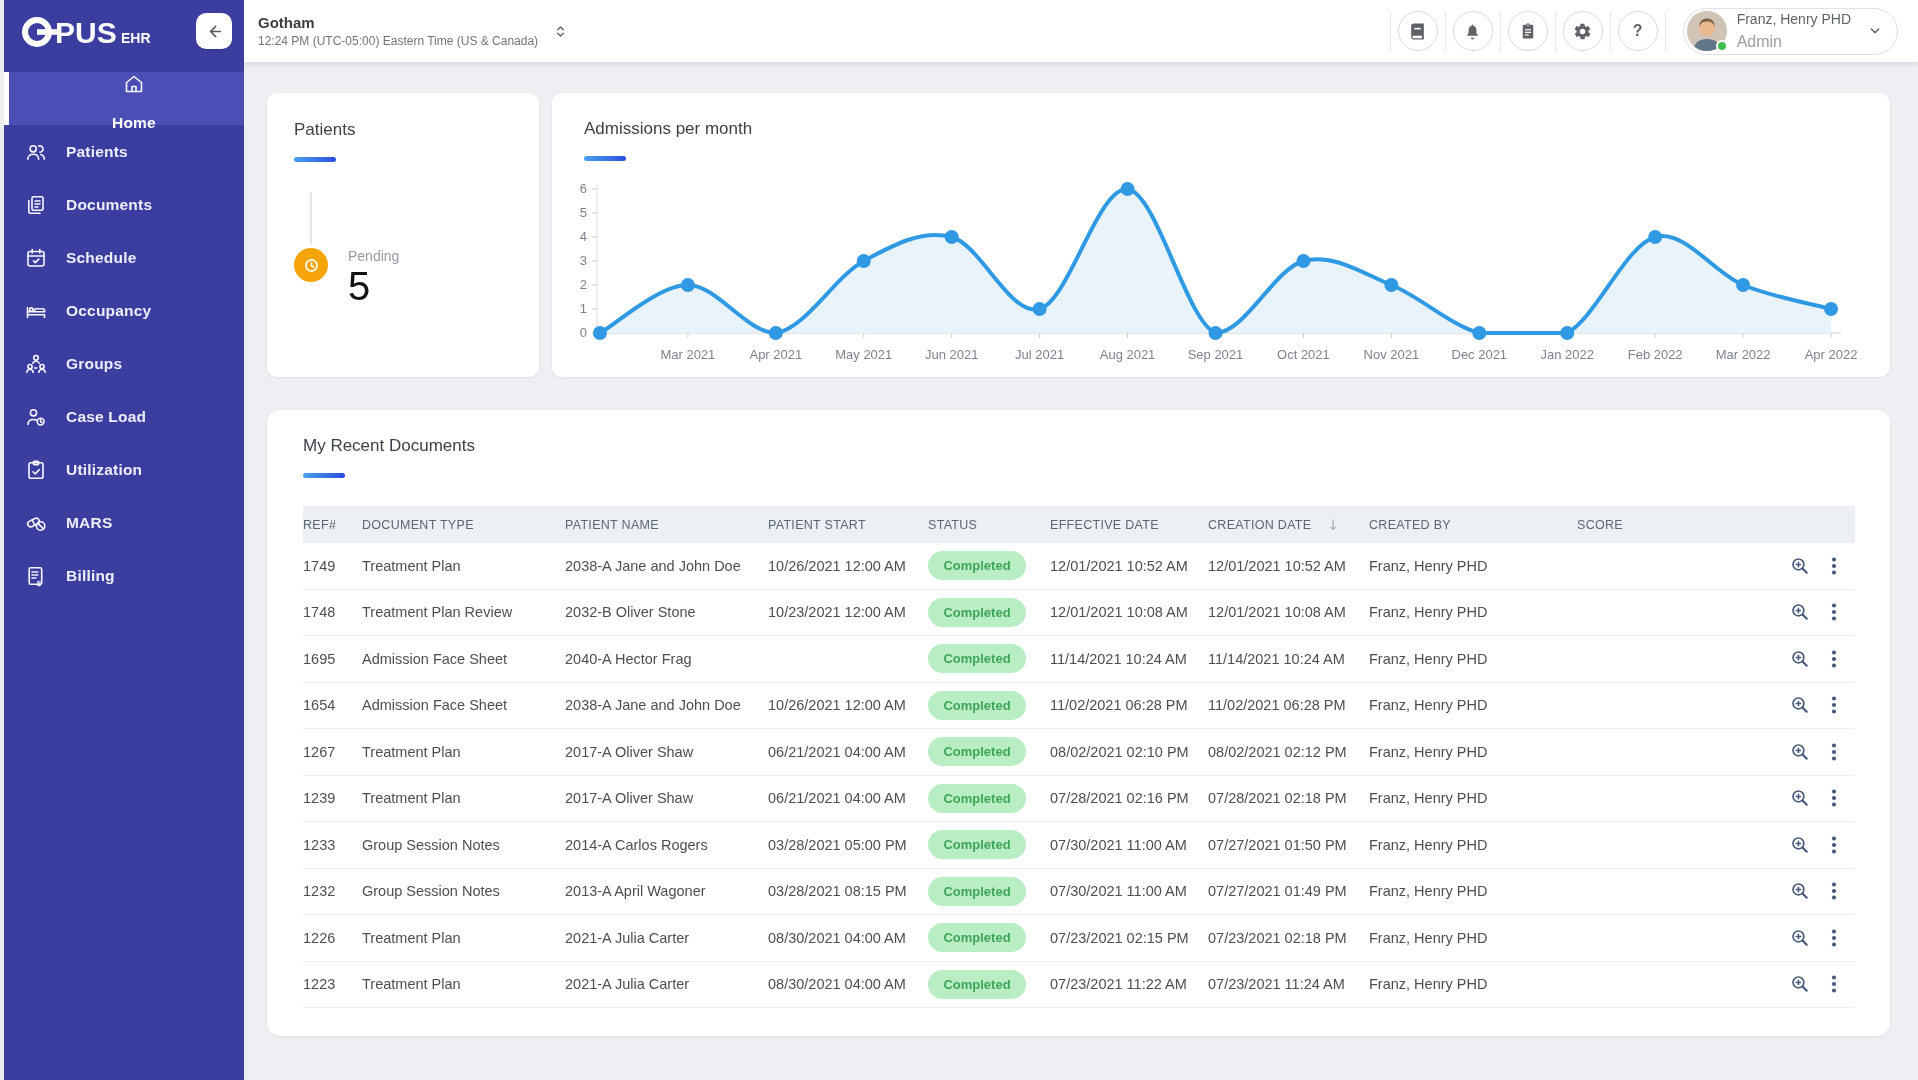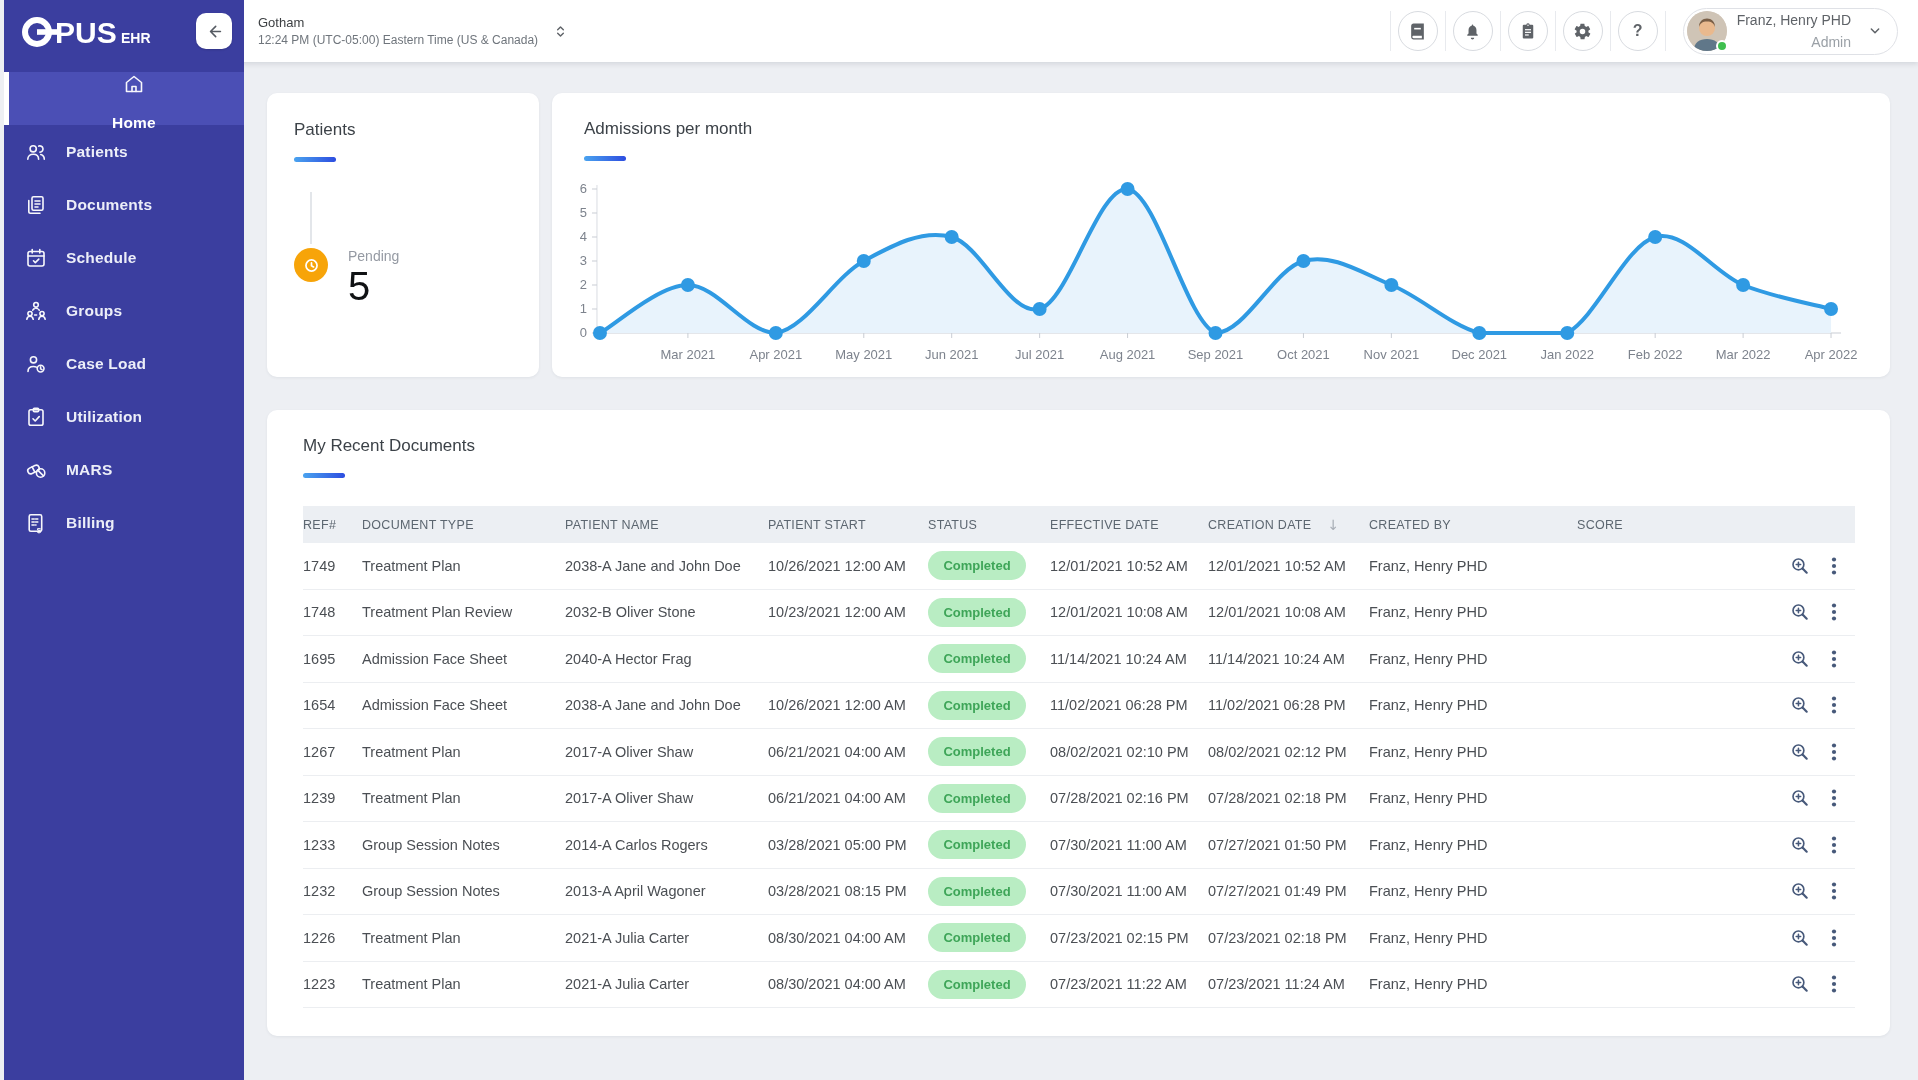--- a/index.html
+++ b/index.html
@@ -28,21 +28,21 @@
   .side-item .s-ic { width:24px; height:24px; display:flex; align-items:center; justify-content:center; opacity:.96; }
   .side-item .s-label { font-size:15.5px; font-weight:bold; letter-spacing:.2px; }
   .side-item.active { background:#4b4fb5; box-shadow: inset 5px 0 0 #ffffff; color:#fff;flex-direction:column; }
   
   .topbar {
     position:fixed; left:240px; right:0; top:0; height:62px; background:#fff; z-index:25;
     display:flex; align-items:center; box-shadow:0 2px 5px rgba(60,64,80,.14);
     padding:0 20px 0 18px;
   }
   .loc-block { display:flex; align-items:center; gap:14px; cursor:pointer; }
-  .loc-name { font-size:13px; font-weight:normal; color:#3d4043; }
+  .loc-name { font-size:15px; font-weight:bold; color:#3d4043; }
   .loc-sub { font-size:12px; color:#6f757c; margin-top:3px; }
   .tb-right { margin-left:auto; display:flex; align-items:center; }
   .tb-sep { width:1px; height:40px; background:#e8eaee; margin:0 7px; }
   .tb-btn {
     width:40px; height:40px; border-radius:50%; background:#fff; border:1px solid #d8dbe0;
     display:flex; align-items:center; justify-content:center; cursor:pointer; padding:0;
     color:#5f6368;
   }
   .help-glyph { font-size:16px; font-weight:bold; color:#5f6368; }
   .user-chip {
@@ -50,41 +50,41 @@
     border:1px solid #dfe1e6; border-radius:26px; padding:3px 14px 3px 3px; height:47px; cursor:pointer;
     background:#fff;
   }
   .avatar-wrap { position:relative; width:40px; height:40px; }
   .avatar { width:40px; height:40px; border-radius:50%; overflow:hidden; background:#d7cdc1; }
   .status-dot {
     position:absolute; right:-1px; bottom:-1px; width:12px; height:12px; border-radius:50%;
     background:#3fbf4f; border:2px solid #fff;
   }
   .user-name { font-size:14px; color:#5f6368; }
-  .user-role { font-size:14px; color:#9aa0a6; margin-top:6px;text-align:right; }
+  .user-role { font-size:16px; color:#9aa0a6; margin-top:6px; }
   
   .main { margin-left:240px; padding:93px 28px 0 27px; }
   .card { background:#fff; border-radius:10px; box-shadow:0 1px 3px rgba(40,50,70,.07); }
   .card-title { font-size:17px; color:#3c4248; }
   .accent-bar { width:42px; height:5px; border-radius:3px; margin-top:17px;
     background:linear-gradient(90deg,#4aa3ef,#2d4de0); }
   .top-cards { display:flex; gap:13px; }
   .patients-card { width:272px; height:284px; padding:27px; }
   .stats { margin-top:30px; }
   .stat { display:flex; gap:20px; }
   .stat-ic { width:34px; height:34px; border-radius:50%; display:flex; align-items:center; justify-content:center; flex:none; }
   .stat-label { font-size:14px; color:#959aa3; }
   .stat-value { font-size:40px; color:#101214; line-height:1.1; }
   .connector { width:2px; height:52px; background:#e3e6ea; margin:4px 0 4px 16px; }
   .chart-card { flex:1; height:284px; padding:26px 0 0 0; }
   .chart-card .card-head { padding:0 44px 0 32px; }
   #chart-svg { width:100%; height:215px; display:block; margin-top:12px; }
   #chart-svg text.tick { font-size:13px; fill:#7d838d; font-family:"Liberation Sans","DejaVu Sans",sans-serif; }
   
-  .table-card { margin-top:33px; margin-bottom:44px; padding:26px 35px 28px 36px; }
+  .table-card { margin-top:33px; margin-bottom:44px; padding:26px 35px 28px 36px;border-radius:13px; }
   .t-head, .t-row {
     display:grid;
     grid-template-columns: 59px 203px 203px 160px 122px 158px 161px 208px 200px 1fr;
     align-items:center; padding-left:0;
   }
   .t-head { background:#eceff3; height:37px; margin-top:28px; }
   .h-cell { font-size:12.5px; color:#5c6670; letter-spacing:.3px; display:flex; align-items:center; cursor:pointer; }
   .sort-ic { color:#a7adb5; font-size:14px; margin-left:16px; font-family:"DejaVu Sans",sans-serif; }
   .t-row { height:46.5px; border-bottom:1px solid #eceef1; }
   .cell { font-size:14.5px; color:#4b4f54; white-space:nowrap; overflow:hidden; }
@@ -147,20 +147,30 @@
       </div>
       <div class="side-item">
         <span class="s-ic">
           <svg width="24" height="24" viewBox="0 0 24 24" fill="none" stroke="#fff" stroke-width="1.6" stroke-linecap="round" stroke-linejoin="round">
             <rect x="4" y="5.5" width="16" height="14.5" rx="2"></rect>
             <path d="M8.2 3.5 V7 M15.8 3.5 V7 M4 10 H20"></path>
             <path d="M9.5 14.8 L11.3 16.6 L14.8 13.1"></path>
           </svg>
         </span>
         <span class="s-label">Schedule</span>
+      </div>
+      <div class="side-item">
+        <span class="s-ic">
+          <svg width="24" height="24" viewBox="0 0 24 24" fill="none" stroke="#fff" stroke-width="1.6" stroke-linecap="round" stroke-linejoin="round">
+            <path d="M3.5 8.5 V18.5 M3.5 15.8 H20.5 V18.5 M3.5 12.8 H20.5"></path>
+            <circle cx="7.3" cy="10.6" r="1.7"></circle>
+            <path d="M10.5 12.8 V10.9 A1.2 1.2 0 0 1 11.7 9.7 H18.8 A1.7 1.7 0 0 1 20.5 11.4 V12.8"></path>
+          </svg>
+        </span>
+        <span class="s-label">Occupancy</span>
       </div>
       <div class="side-item">
         <span class="s-ic">
           <svg width="24" height="24" viewBox="0 0 24 24" fill="none" stroke="#fff" stroke-width="1.6" stroke-linecap="round" stroke-linejoin="round">
             <circle cx="12" cy="5.8" r="2.3"></circle>
             <path d="M8.8 11.2 C9.6 9.9 10.7 9.2 12 9.2 C13.3 9.2 14.4 9.9 15.2 11.2" stroke-dasharray="2 1.6"></path>
             <circle cx="6" cy="14.6" r="2.1"></circle>
             <path d="M2.8 20.3 C3.2 18.2 4.4 17.2 6 17.2 C7.6 17.2 8.8 18.2 9.2 20.3"></path>
             <circle cx="18" cy="14.6" r="2.1"></circle>
             <path d="M14.8 20.3 C15.2 18.2 16.4 17.2 18 17.2 C19.6 17.2 20.8 18.2 21.2 20.3"></path>

